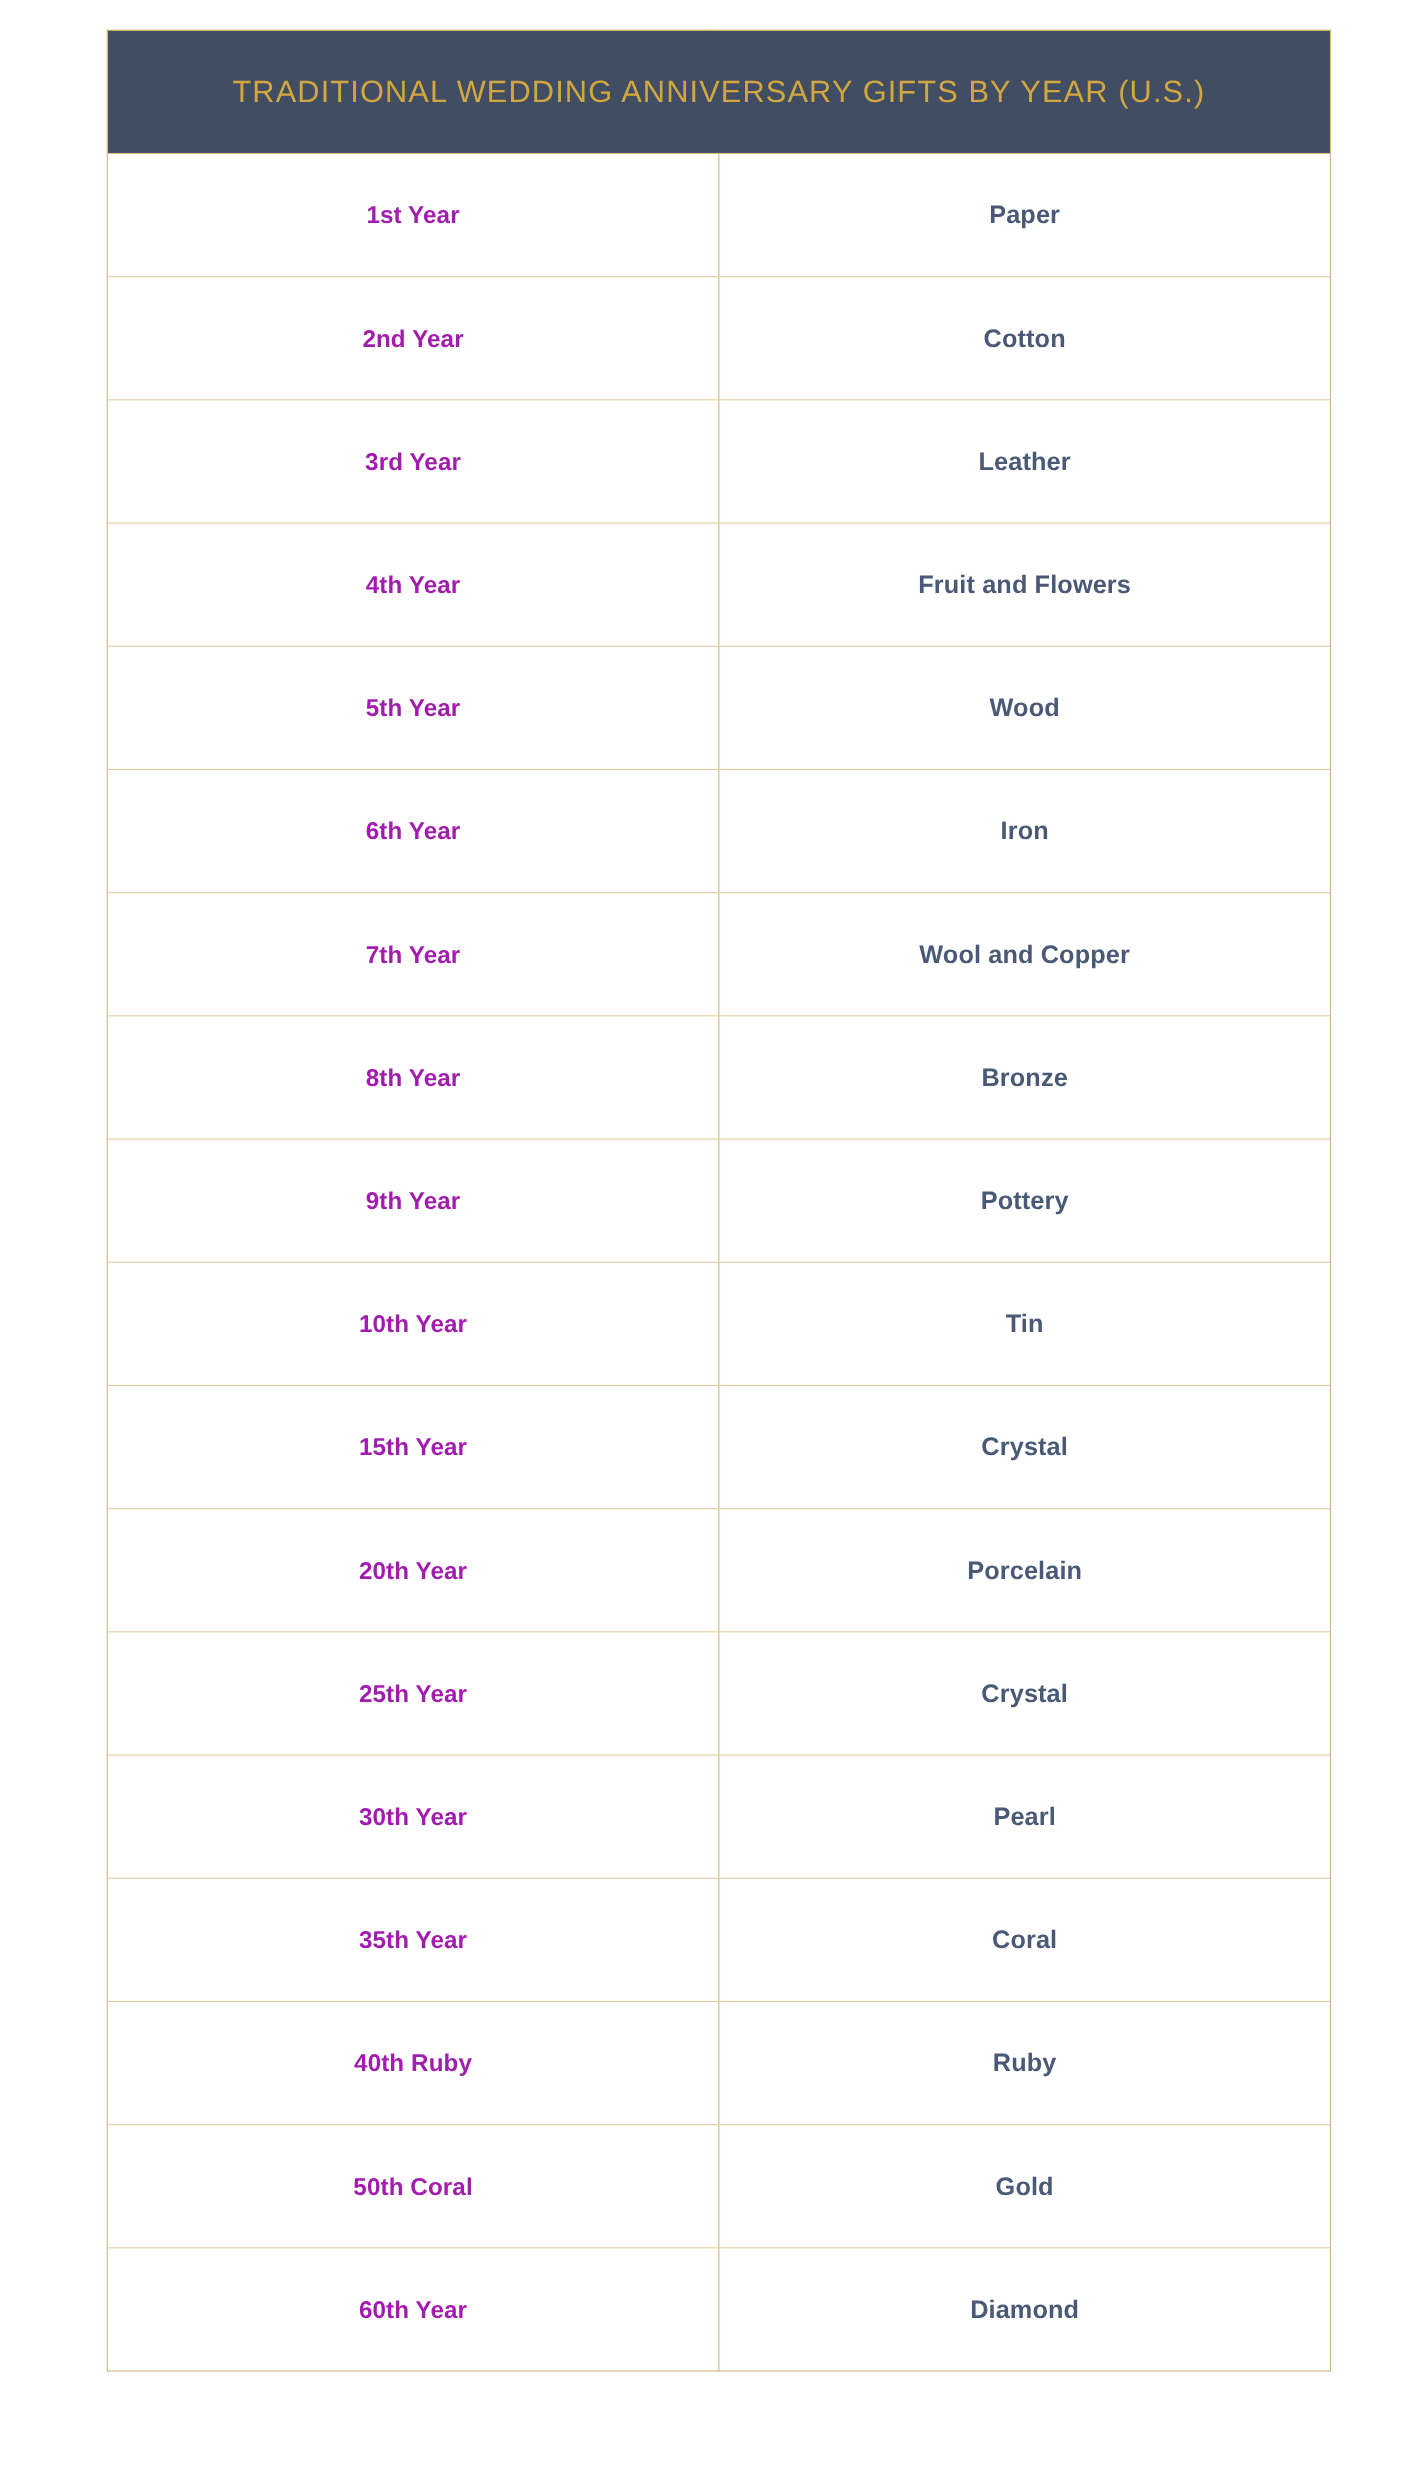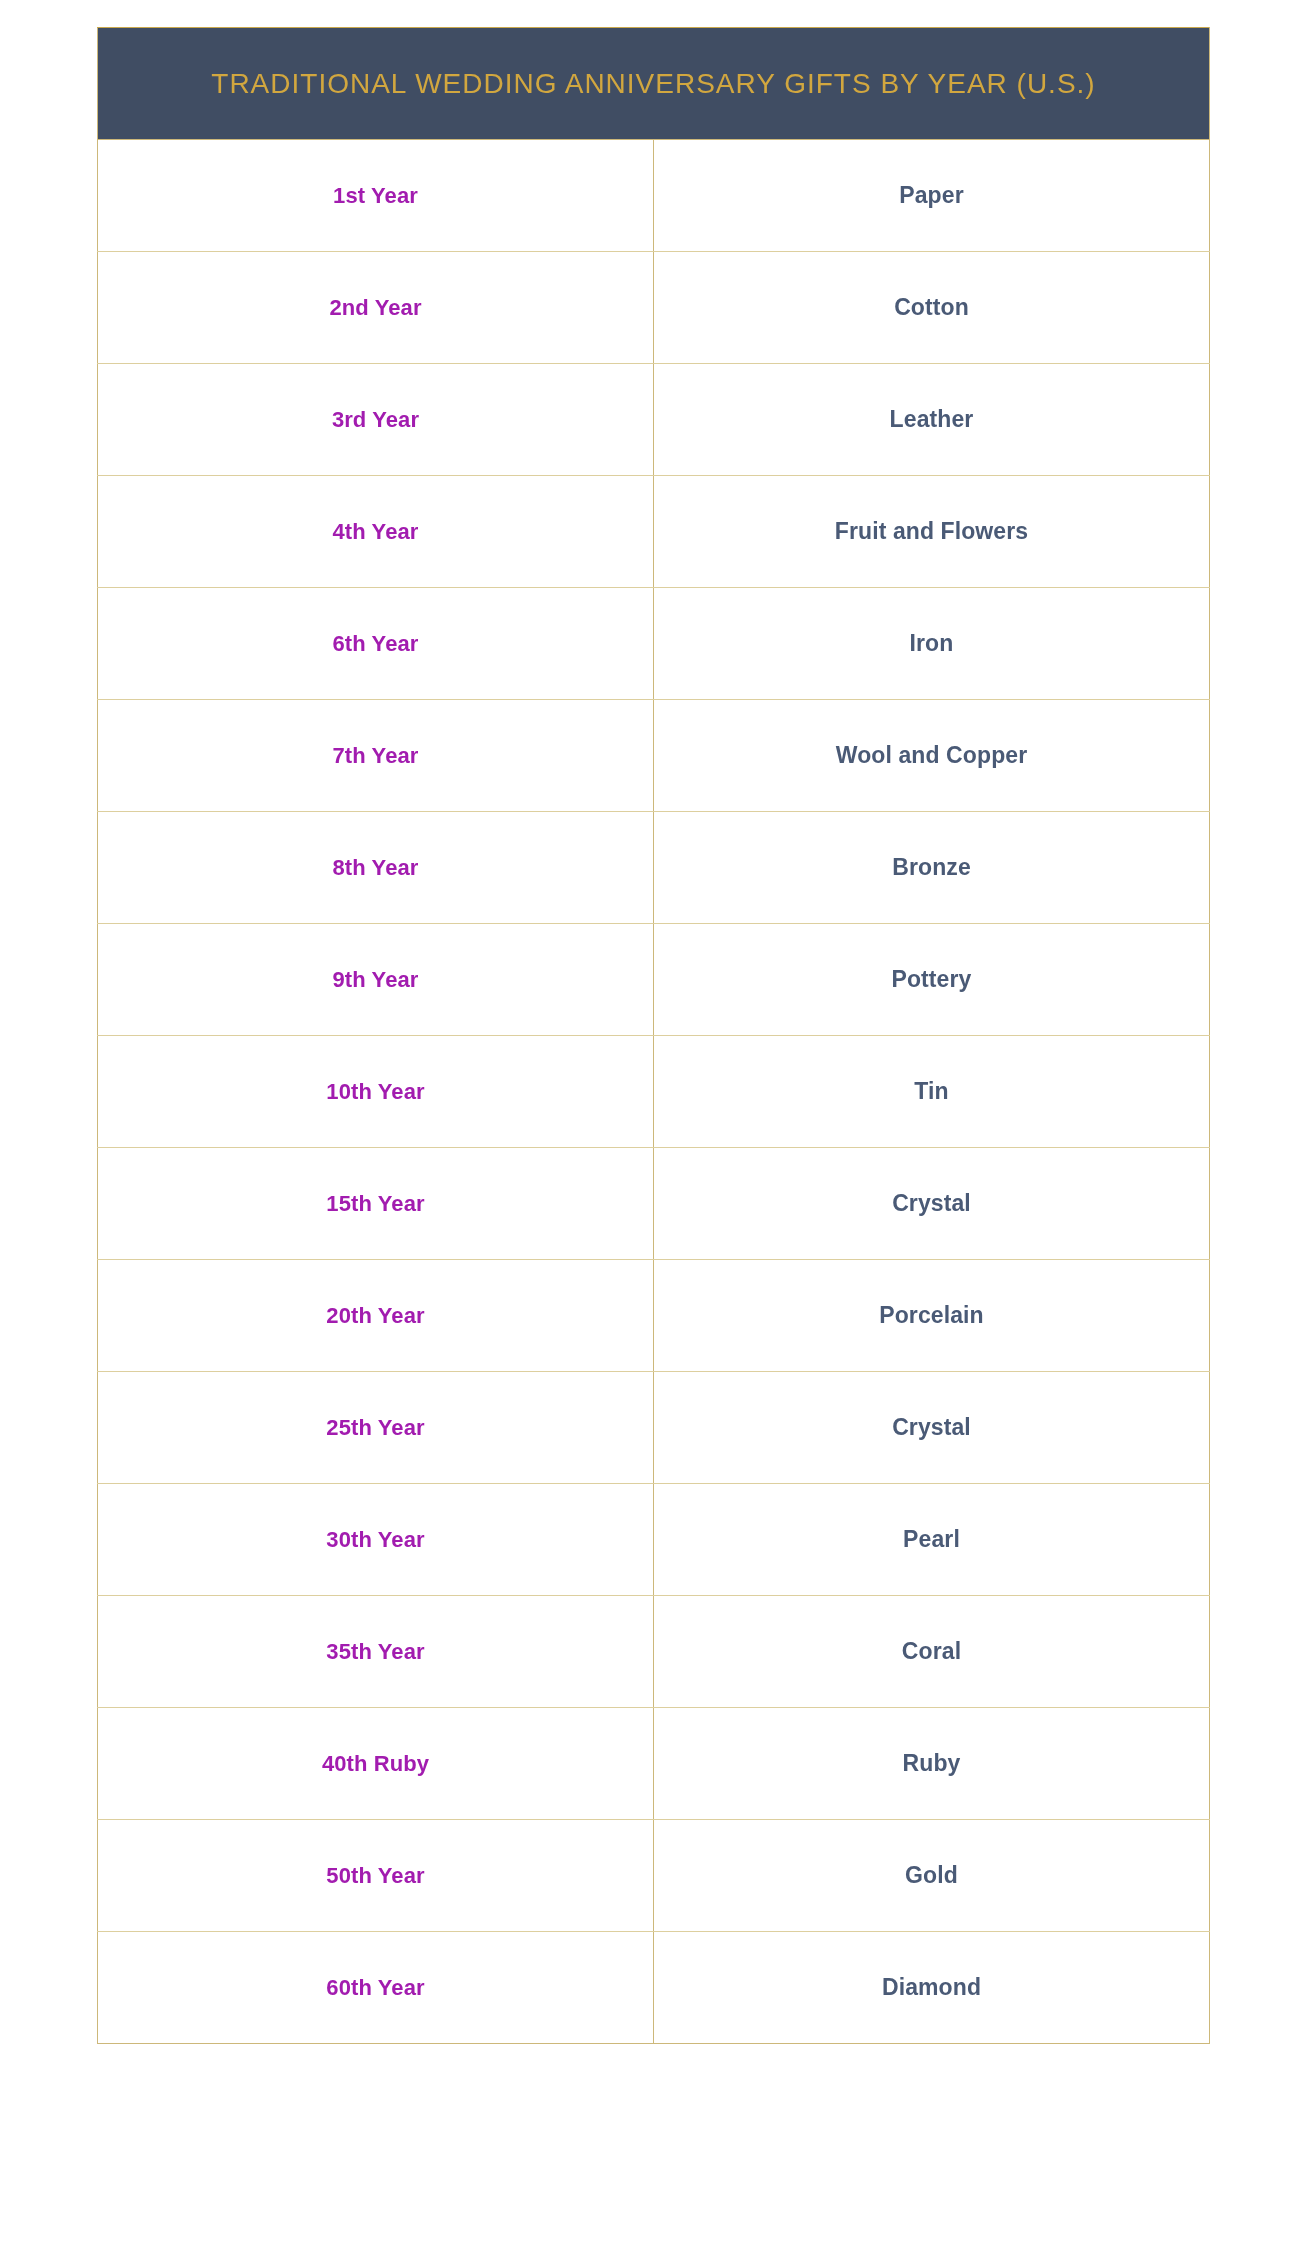--- a/index.html
+++ b/index.html
@@ -122,20 +122,24 @@
           </tr>
           <tr class="data-row">
             <td class="year-cell">3rd Year</td>
             <td class="gift-cell">Leather</td>
           </tr>
           <tr class="data-row">
             <td class="year-cell">4th Year</td>
             <td class="gift-cell">Fruit and Flowers</td>
           </tr>
           <tr class="data-row">
+            <td class="year-cell">5th Year</td>
+            <td class="gift-cell">Wood</td>
+          </tr>
+          <tr class="data-row">
             <td class="year-cell">6th Year</td>
             <td class="gift-cell">Iron</td>
           </tr>
           <tr class="data-row">
             <td class="year-cell">7th Year</td>
             <td class="gift-cell">Wool and Copper</td>
           </tr>
           <tr class="data-row">
             <td class="year-cell">8th Year</td>
             <td class="gift-cell">Bronze</td>
@@ -166,21 +170,21 @@
           </tr>
           <tr class="data-row">
             <td class="year-cell">35th Year</td>
             <td class="gift-cell">Coral</td>
           </tr>
           <tr class="data-row">
             <td class="year-cell">40th Ruby</td>
             <td class="gift-cell">Ruby</td>
           </tr>
           <tr class="data-row">
-            <td class="year-cell">50th Year</td>
+            <td class="year-cell">50th Coral</td>
             <td class="gift-cell">Gold</td>
           </tr>
           <tr class="data-row">
             <td class="year-cell">60th Year</td>
             <td class="gift-cell">Diamond</td>
           </tr>
         </tbody>
     </table>
   </div>
 </div>

